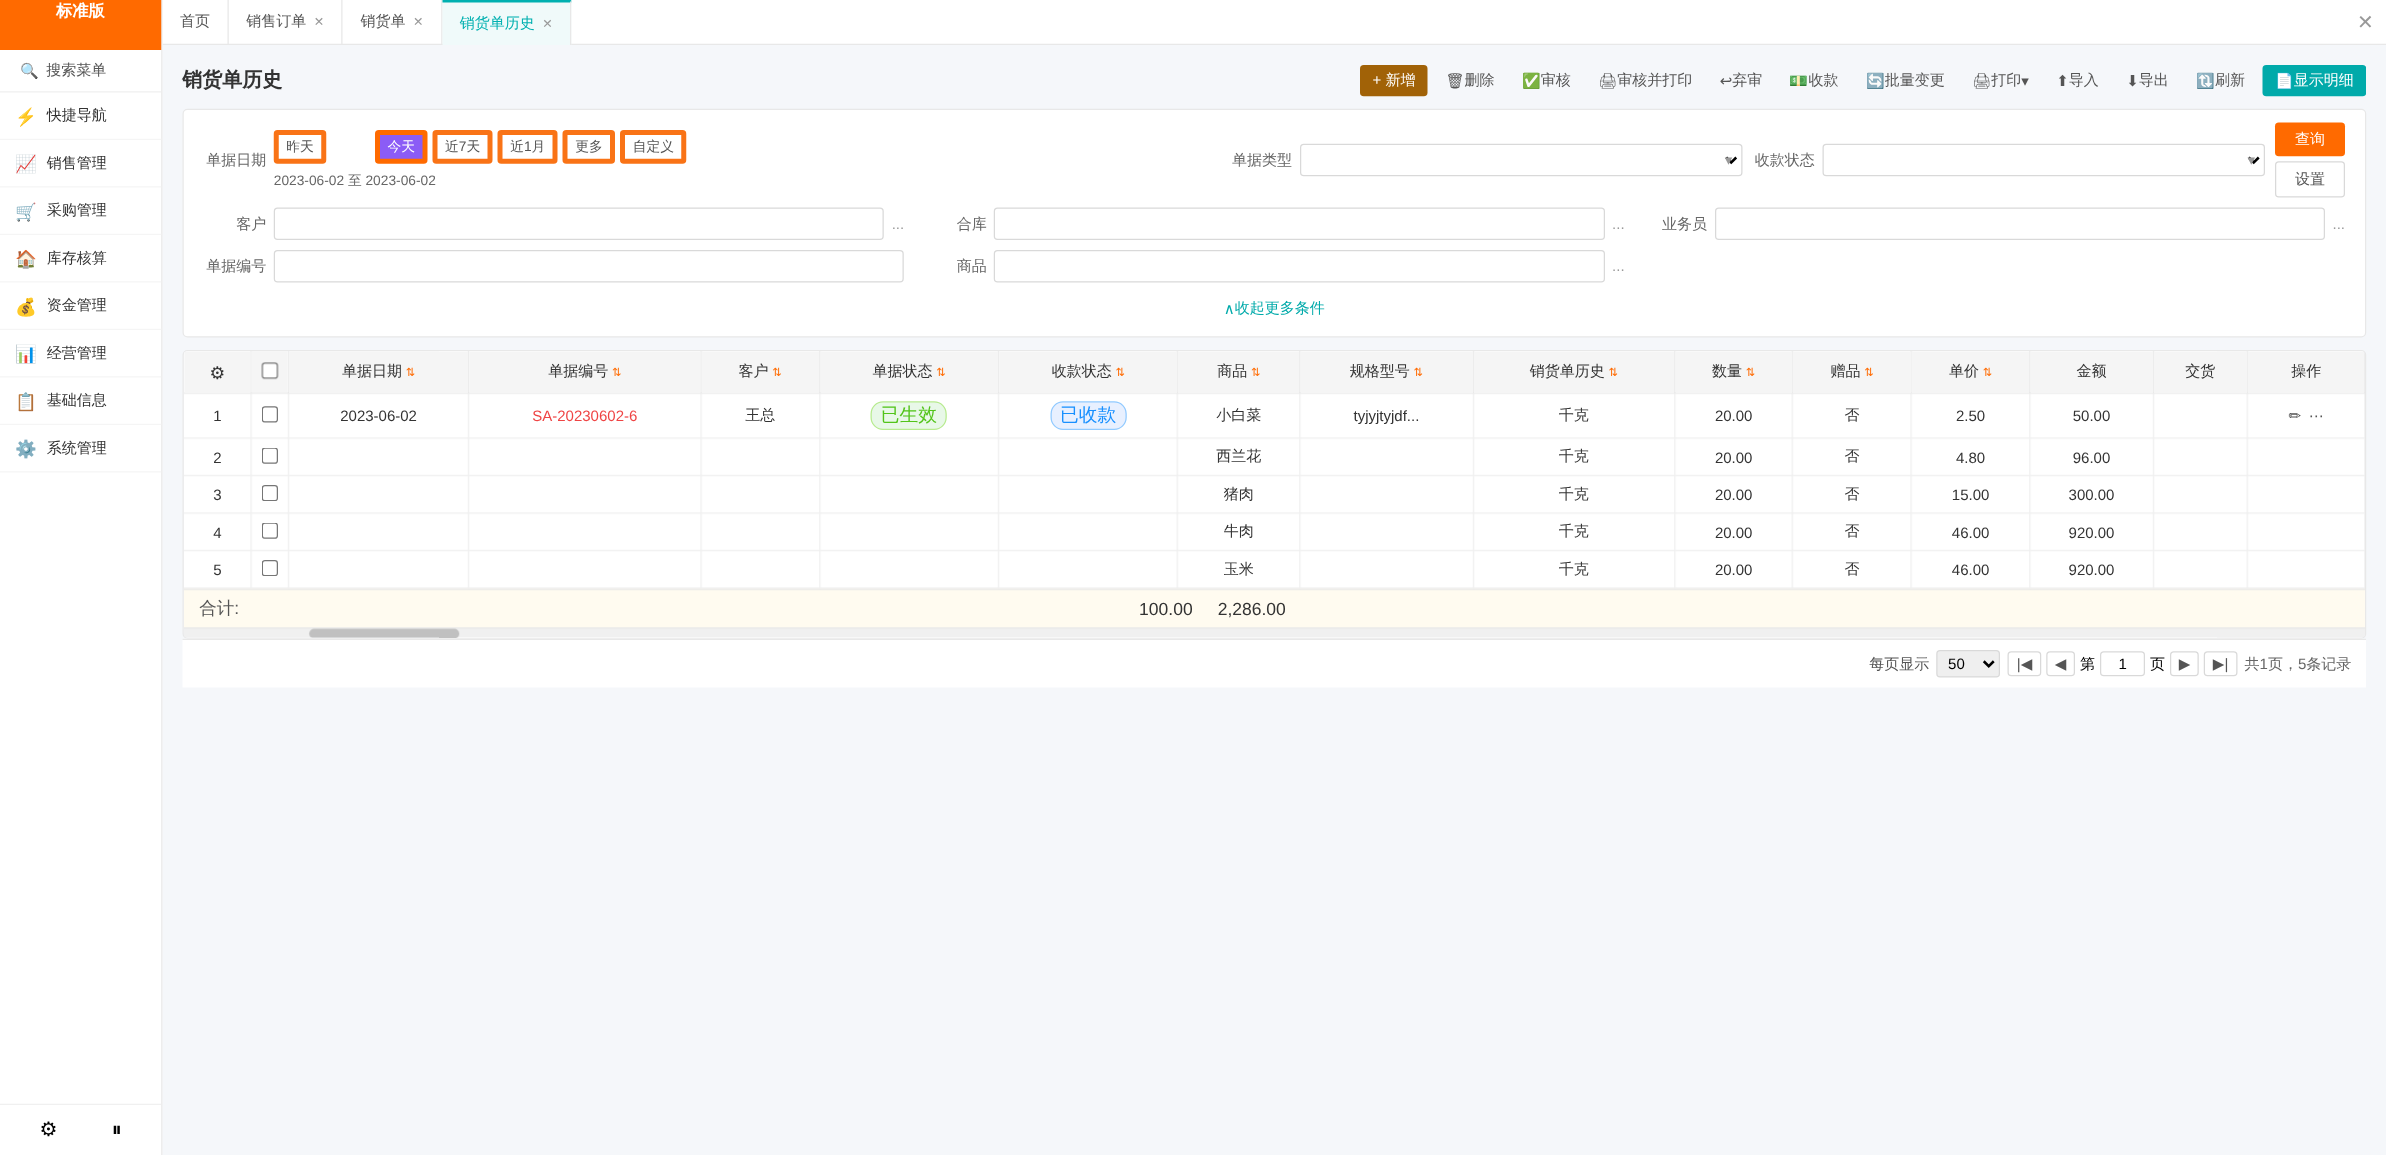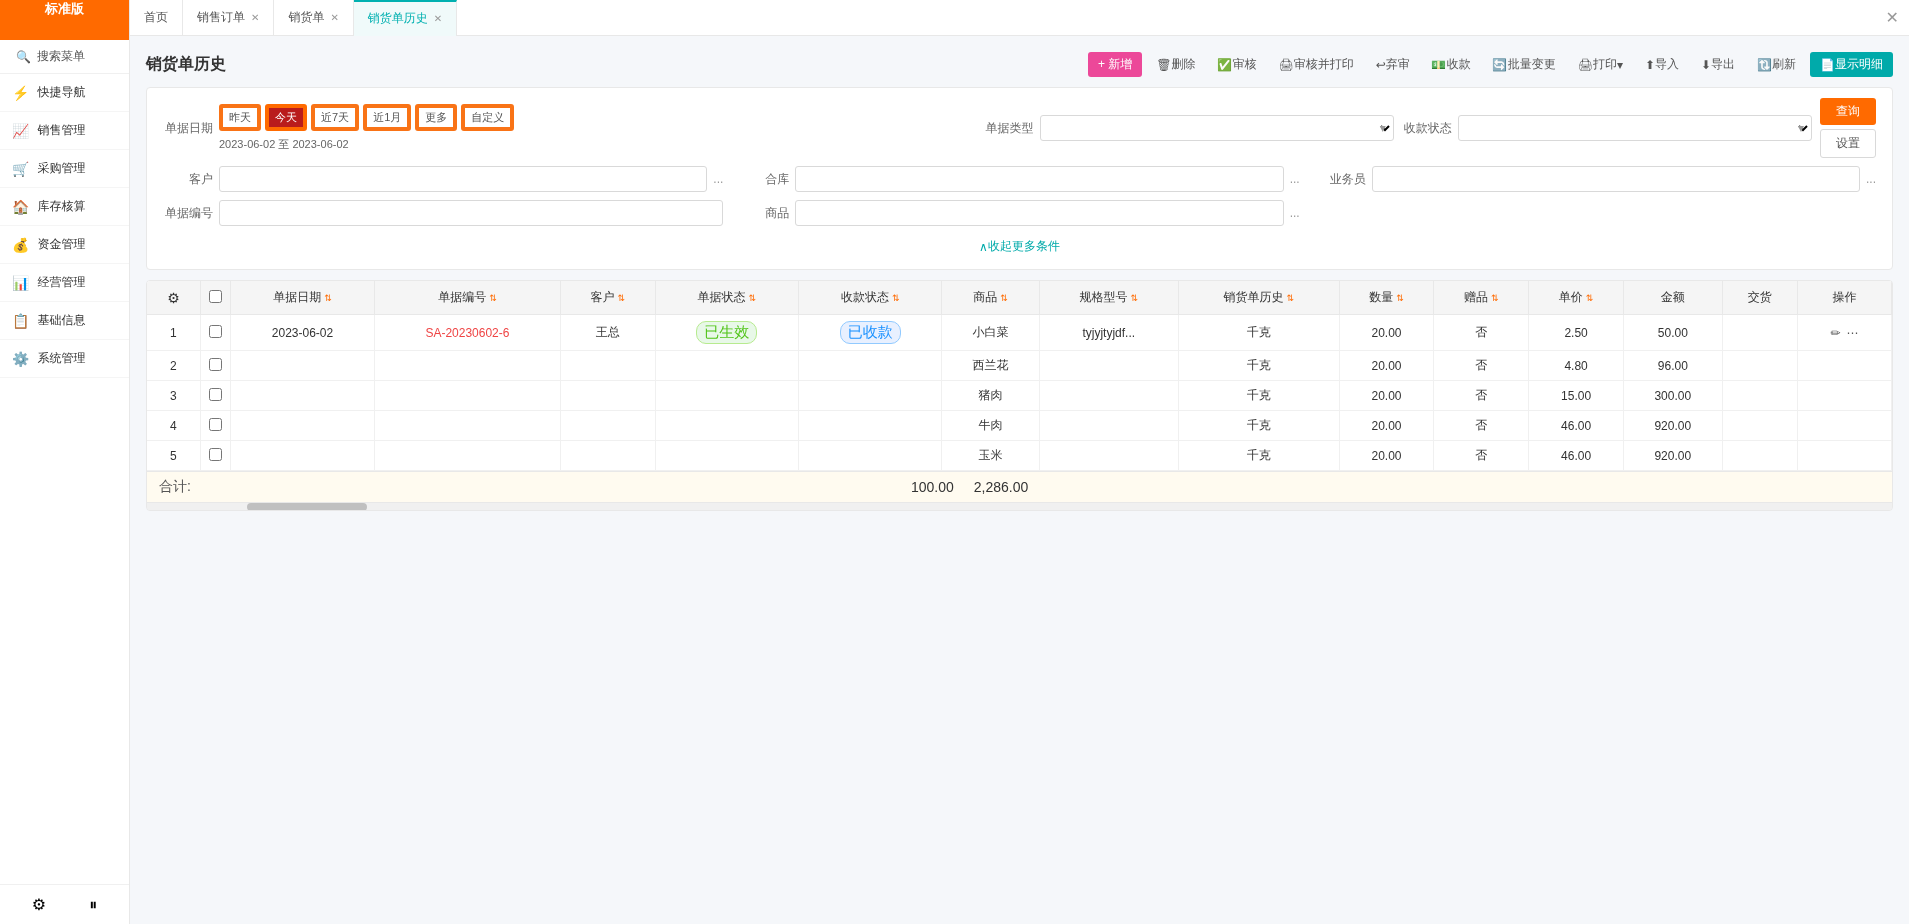--- a/index.html
+++ b/index.html
@@ -132,21 +132,21 @@
       display: flex;
       align-items: center;
       padding: 4px 8px;
       border: none;
       background: transparent;
       cursor: pointer;
       color: #555;
       font-size: 12px;
       white-space: nowrap;
     }
-    .toolbar-btn.primary { background: #ec4899; color: #fff; border-radius: 3px; padding: 4px 10px; text-align: center; }
+    .toolbar-btn.primary { background: #a16207; color: #fff; border-radius: 3px; padding: 4px 10px; text-align: center; }
     .toolbar-btn.secondary { background: #00aaaa; color: #fff; border-radius: 3px; padding: 4px 10px; }
 
     
     .filter-panel {
       background: #fff;
       border: 1px solid #e8e8e8;
       border-radius: 4px;
       padding: 10px 16px;
       margin-bottom: 10px;
     }
@@ -198,21 +198,21 @@
     }
     .date-btn {
       padding: 2px 6px;
       border: 4px solid #f97316;
       border-radius: 3px;
       cursor: pointer;
       font-size: 11px;
       color: #555;
       background: #fff;
     }
-    .date-btn.active { background: #b91c1c; color: #fff; border-color: #ff6a00; }
+    .date-btn.active { background: #8b5cf6; color: #fff; border-color: #ff6a00; margin-left: 35px; }
     .date-value { color: #666; font-size: 11px; }
     .filter-dots { color: #999; cursor: pointer; }
     .collapse-btn {
       display: flex;
       align-items: center;
       justify-content: center;
       color: #00aaaa;
       cursor: pointer;
       font-size: 12px;
       padding: 4px;
@@ -738,14 +738,31 @@
         <span class="footer-label">合计:</span>
         <span class="footer-qty">100.00</span>
         <span class="footer-amount">2,286.00</span>
       </div>
 
       <div class="scroll-bar">
         <div class="scroll-thumb"></div>
       </div>
     </div>
 
+    <div class="pagination">
+      <span class="page-size-label">每页显示</span>
+      <select class="page-size-select">
+        <option value="50">50</option>
+        <option value="100">100</option>
+      </select>
+      <div class="page-nav">
+        <button class="page-nav-btn">|◀</button>
+        <button class="page-nav-btn">◀</button>
+        <span>第</span>
+        <input class="page-input" type="text" value="1" style="">
+        <span class="page-label">页</span>
+        <button class="page-nav-btn">▶</button>
+        <button class="page-nav-btn">▶|</button>
+      </div>
+      <span class="page-info">共1页，5条记录</span>
+    </div>
   </div>
 </div>
 
 </body></html>

